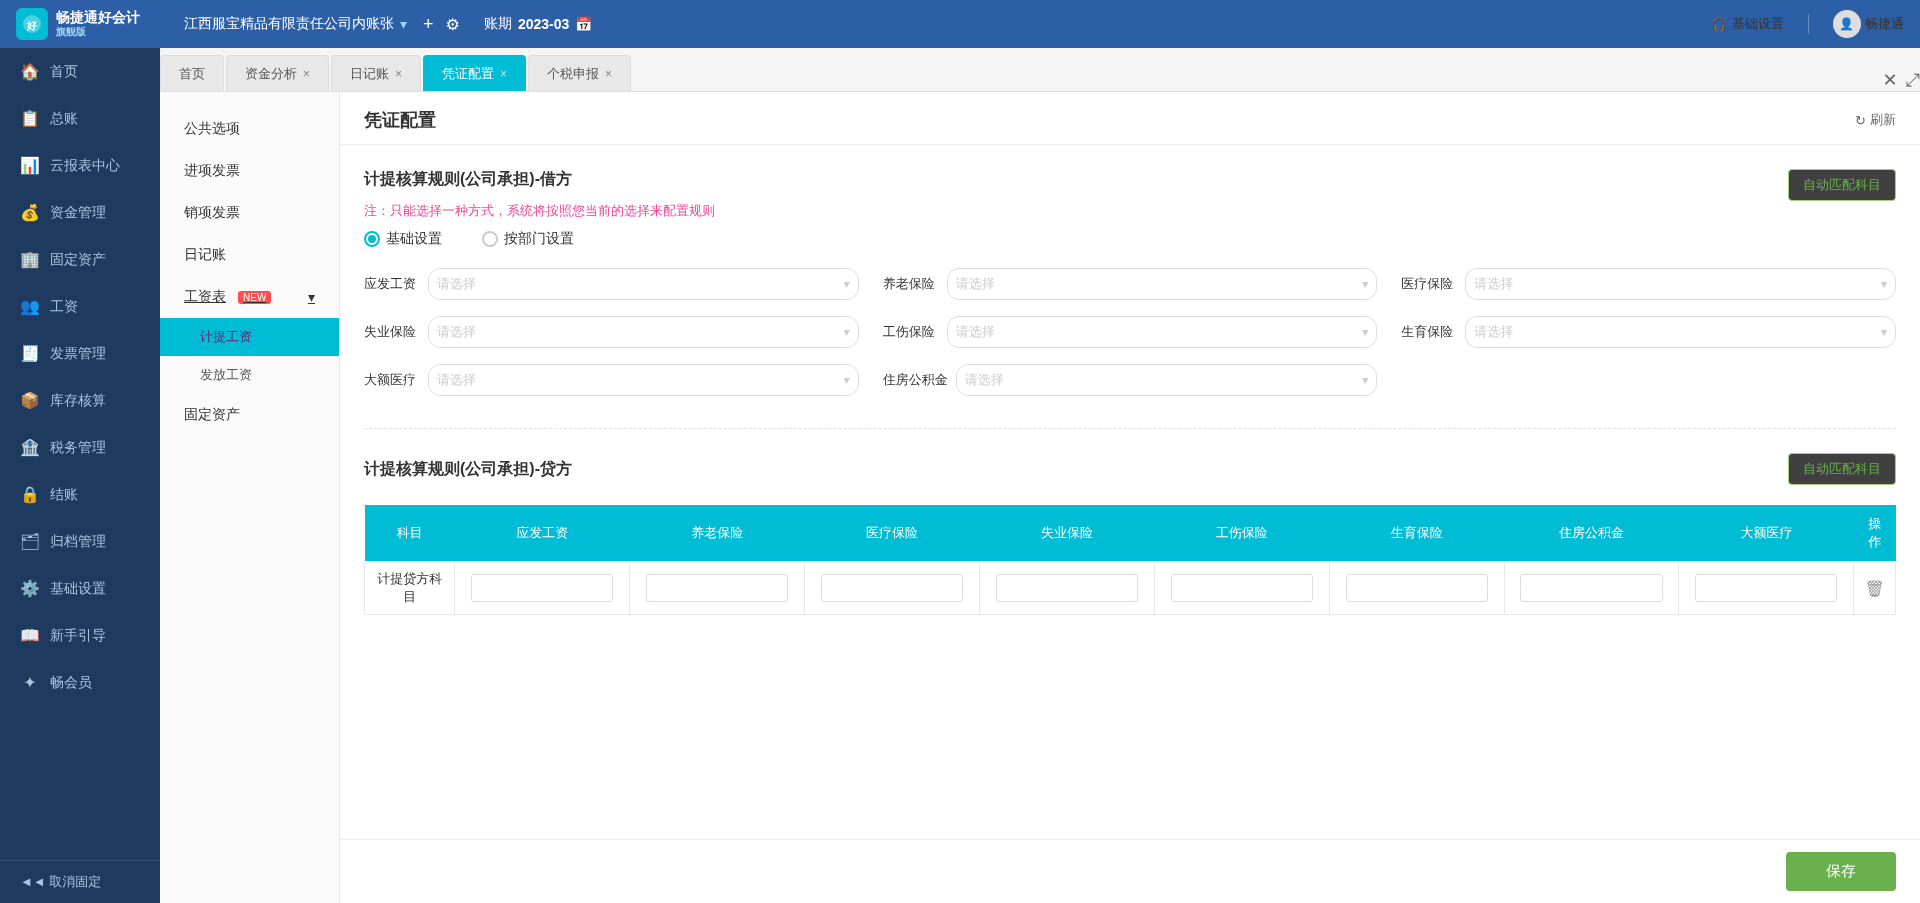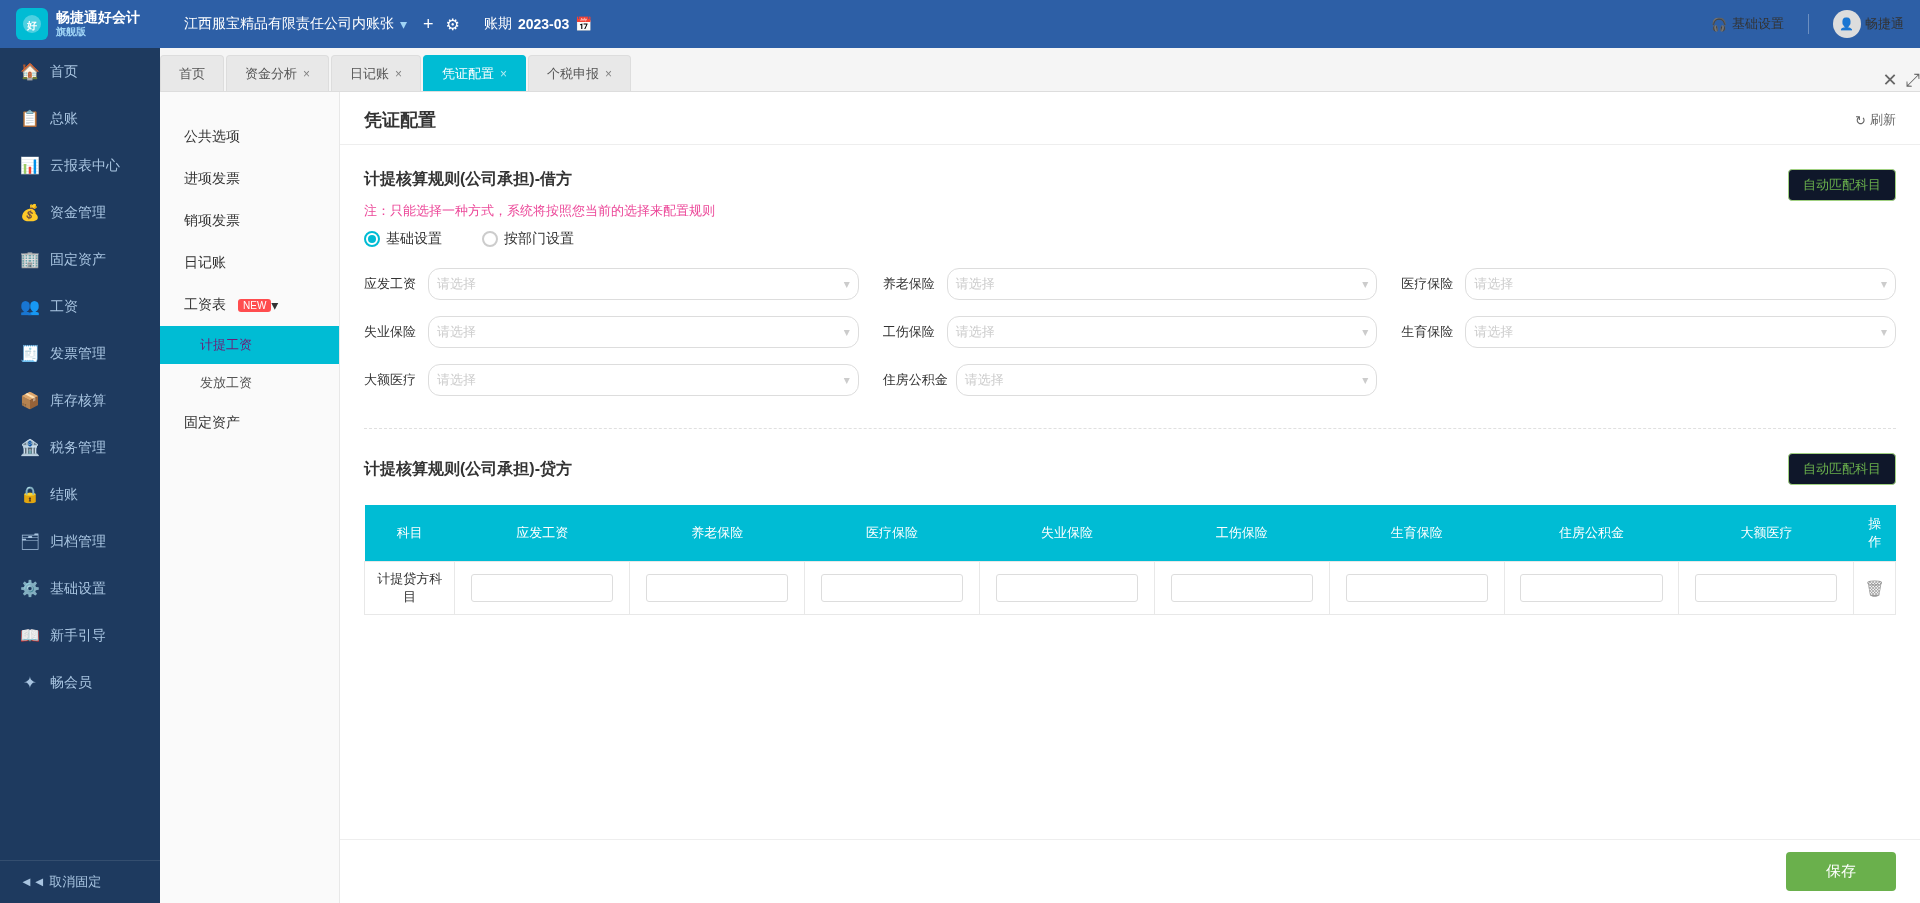--- a/index.html
+++ b/index.html
@@ -126,33 +126,33 @@
       display: flex;
       overflow: hidden;
       background: white;
     }
 
     
     .left-nav {
       width: 180px;
       background: #fafafa;
       border-right: 1px solid #e8e8e8;
-      padding: 24px 0;
+      padding: 16px 0;
       flex-shrink: 0;
       overflow-y: auto;
     }
     .left-nav-item {
       padding: 12px 24px;
       font-size: 14px;
       color: #333;
       cursor: pointer;
     }
     .left-nav-item.active { background: #00bcd4; color: #701a75; }
     .left-nav-item.has-sub {
-      display: flex; align-items: center;
+      display: flex; justify-content: space-between; align-items: center; text-decoration: underline;
     }
     .left-nav-badge {
       background: #ff4d4f;
       color: white;
       font-size: 10px;
       padding: 1px 5px;
       border-radius: 3px;
       margin-left: 6px;
     }
     .left-nav-sub {
@@ -253,21 +253,21 @@
     }
     .select-arrow { color: #ccc; font-size: 12px; }
 
     
     .auto-match-btn {
       float: right;
       margin-bottom: 12px;
       padding: 6px 14px;
       border: 1px solid #a0d080;
       color: #6ab04c;
-      background: #0f172a;
+      background: #404040;
       border-radius: 4px;
       font-size: 13px;
       cursor: pointer;
     }
 
     
     .section-divider {
       border: none;
       border-top: 1px dashed #e0e0e0;
       margin: 16px 0;

